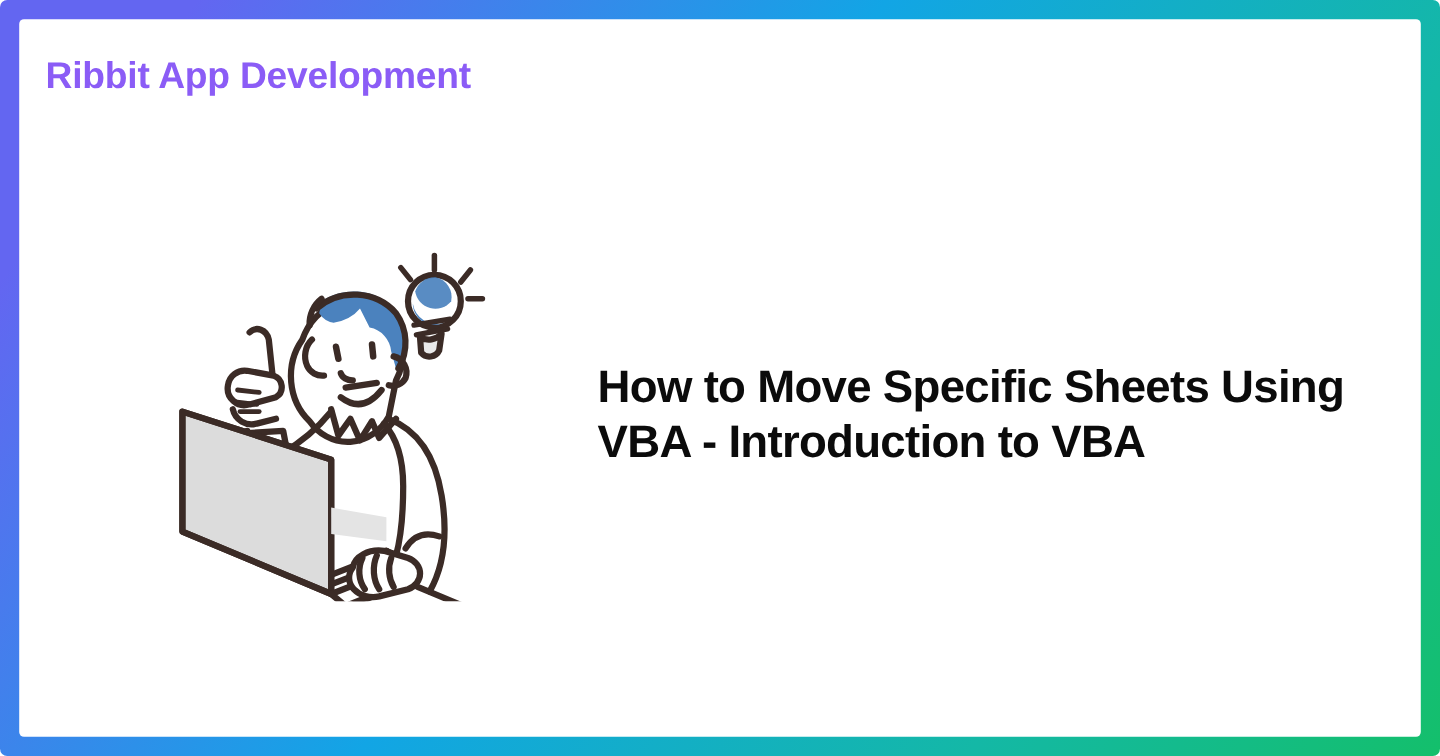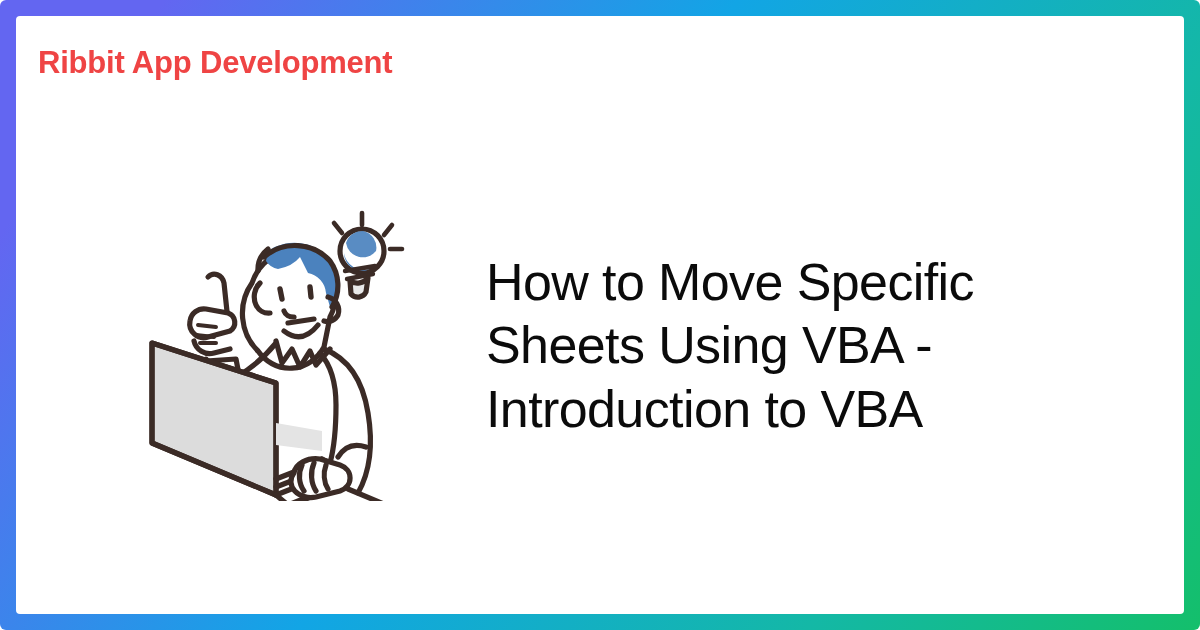--- a/index.html
+++ b/index.html
@@ -43,21 +43,21 @@
     overflow: hidden;
   }
 
   
   #brand-header {
     position: absolute;
     left: 22px;
     top: 29px;
     font-size: 31px;
     font-weight: bold;
-    color: #ef4444;
+    color: #8b5cf6;
     letter-spacing: -0.2px;
     white-space: nowrap;
   }
 
   
   #content-row {
     position: absolute;
     left: 0;
     top: 110px;
     width: 1168px;
@@ -82,26 +82,26 @@
     display: block;
   }
 
   #title-wrap {
     flex: 1 1 auto;
     padding-left: 22px;
     padding-right: 40px;
   }
 
   #post-title {
-    font-size: 52px;
+    font-size: 38px;
     line-height: 1.22;
-    font-weight: normal;
+    font-weight: bold;
     color: #0b0b0b;
     letter-spacing: -0.6px;
-    margin: 0;
+    margin: 12px;
     max-width: 660px;
     font-stretch: condensed;
   }
 </style>
 </head>
 <body>
 
 <div id="og-card" style="background: linear-gradient(125deg, rgb(99, 102, 241) 0%, rgb(99, 102, 241) 10%, rgb(18, 165, 229) 45%, rgb(20, 184, 166) 76%, rgb(20, 191, 107) 100%); padding: 16px;">
   <div id="inner-panel" style="background: rgb(255, 255, 255);">
 

